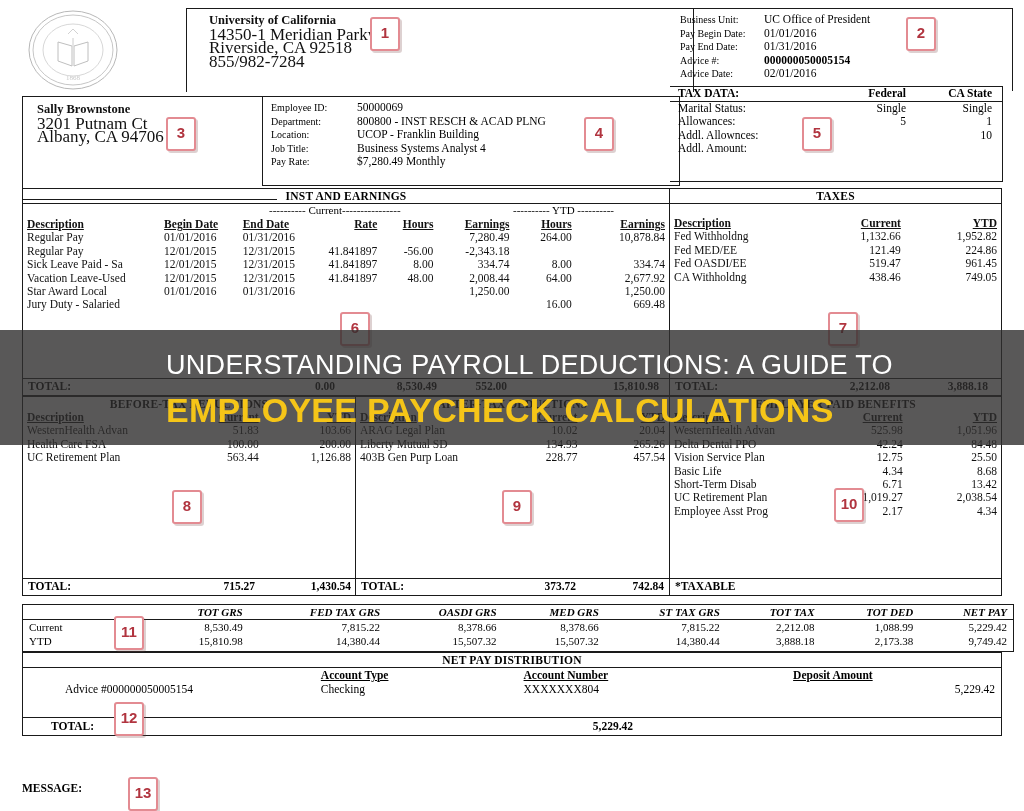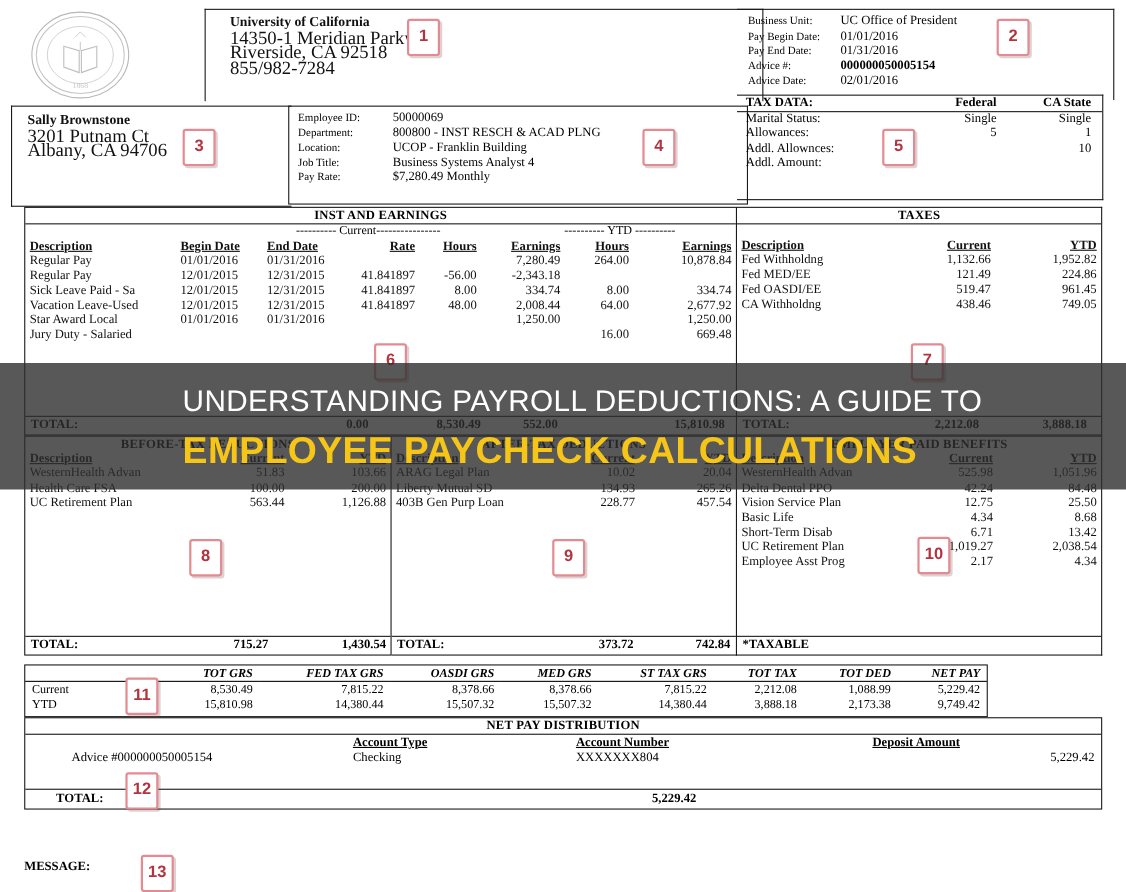--- a/index.html
+++ b/index.html
@@ -15,22 +15,22 @@
     background:#ffffff;
   }
   .blk{position:absolute;box-sizing:border-box;}
   .bord{border:1.5px solid #1a1a1a;}
   #seal{position:absolute;left:22px;top:8px;width:102px;height:84px;opacity:.42;}
   #uc-addr{position:absolute;left:186px;top:8px;width:484px;height:78px;
            border-left:1.5px solid #1a1a1a;border-right:1.5px solid #1a1a1a;
            border-top:1.5px solid #1a1a1a;padding:5px 0 0 22px;}
   #biz{position:absolute;left:670px;top:8px;width:332px;height:78px;
        border-right:1.5px solid #1a1a1a;border-top:1.5px solid #1a1a1a;padding:4px 0 0 10px;}
-  #empaddr{position:absolute;left:10px;top:96px;width:240px;height:84px;
-       border:1.5px solid #1a1a1a;border-right:none;padding:6px 0 0 14px;}
+  #empaddr{position:absolute;left:22px;top:96px;width:240px;height:84px;
+       border:1.5px solid #1a1a1a;border-right:none;padding:6px 0 12px 14px;}
   #empinfo{position:absolute;left:262px;top:96px;width:408px;height:84px;
        border:1.5px solid #1a1a1a;padding:4px 0 0 8px;}
   #taxdata{position:absolute;left:670px;top:86px;width:332px;height:94px;
        border:1.5px solid #1a1a1a;border-left:none;}
 
   .lbl{font-size:17px;color:#111;line-height:13.6px;white-space:nowrap;}
   .nm{font-size:12.5px;font-weight:bold;}
   .kv{display:flex;line-height:13.6px;}
   .kv .k{width:88px;flex:0 0 88px;font-size:10px;}
   .kv .v{font-size:11.5px;}
@@ -62,21 +62,21 @@
   .r{text-align:right;}
   .l{text-align:left;}
 
   .curytd{font-size:11px;line-height:12px;}
   .totrow{position:absolute;left:0;right:0;bottom:0;border-top:1.5px solid #1a1a1a;
           font-size:11.5px;font-weight:bold;line-height:15px;height:16px;}
   .totrow .tl{position:absolute;left:5px;}
   .totrow span.v{position:absolute;text-align:right;font-weight:bold;}
 
   
-  #sumPanel{left:22px;top:604px;width:876px;height:48px;border:1.5px solid #1a1a1a;}
+  #sumPanel{left:22px;top:604px;width:992px;height:48px;border:1.5px solid #1a1a1a;}
   #sumPanel table{width:100%;border-collapse:collapse;font-size:11px;}
   #sumPanel td{padding:0 6px;line-height:14px;white-space:nowrap;}
   #sumPanel tr.hd td{font-style:italic;font-weight:bold;text-align:right;
       border-bottom:1.5px solid #1a1a1a;}
   #sumPanel tr td:first-child{text-align:left;font-style:normal;font-weight:normal;}
   #sumPanel tr.hd td:first-child{border-bottom:1.5px solid #1a1a1a;}
   #sumPanel td.val{text-align:right;}
 
   
   #npdPanel{left:22px;top:652px;width:980px;height:84px;border:1.5px solid #1a1a1a;}
@@ -364,21 +364,21 @@
           </tr>
           <tr>
             <td class="l">UC Retirement Plan</td>
             <td class="r">563.44</td>
             <td class="r">1,126.88</td>
           </tr>
         </tbody>
     </table>
     <div class="totrow">
       <span class="tl">TOTAL:</span>
-      <span class="v" style="left:129px;width:92px;">715.27</span>
+      <span class="v" style="left:140px;width:92px;">715.27</span>
       <span class="v" style="left:236px;width:92px;">1,430.54</span>
     </div>
   </div>
 
   <div class="blk bord" id="atdPanel">
     <div class="ptitle noline">AFTER-TAX DEDUCTIONS</div>
     <table class="grid" id="atd-table">
       <thead>
           <tr id="atd-head">
             <th class="l" style="width: 132px;">Description</th>

